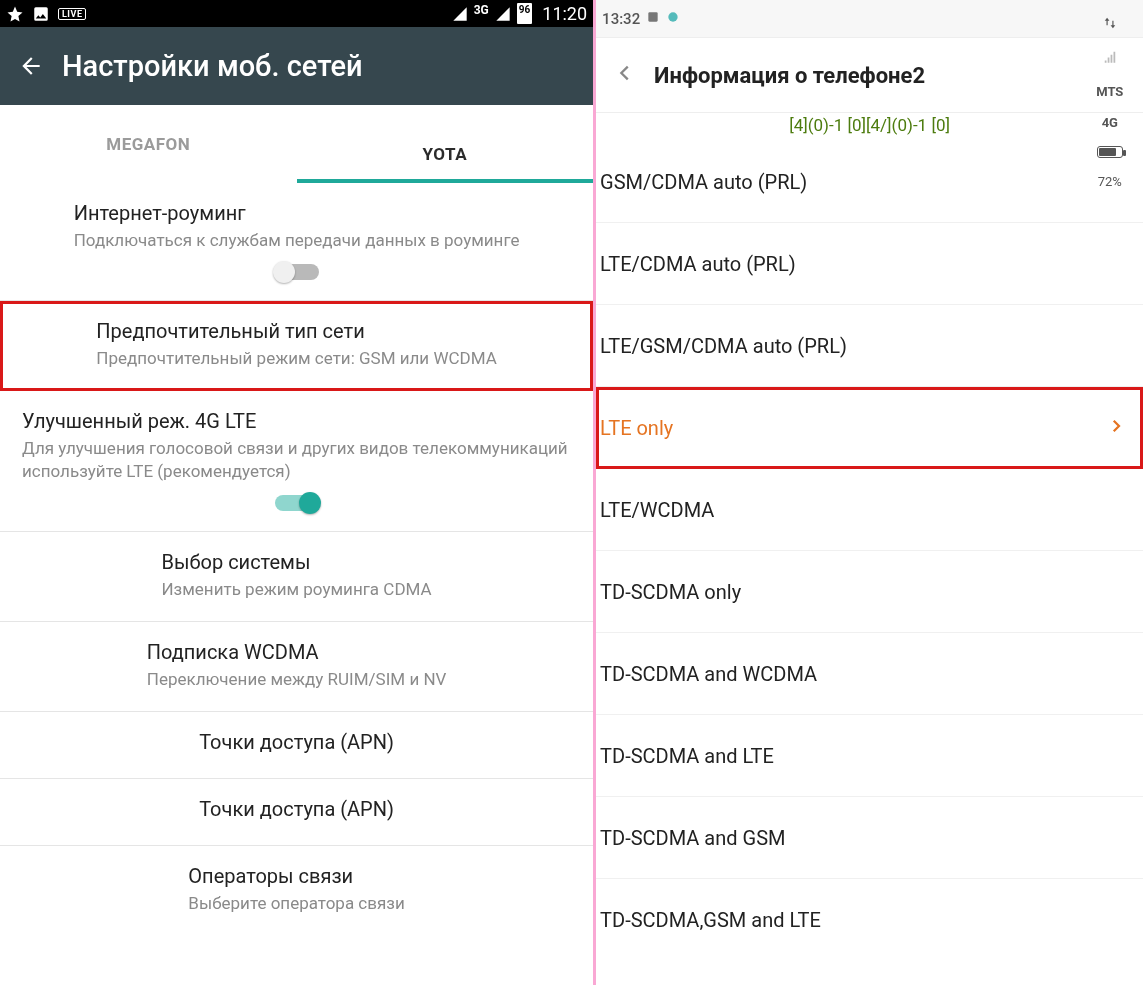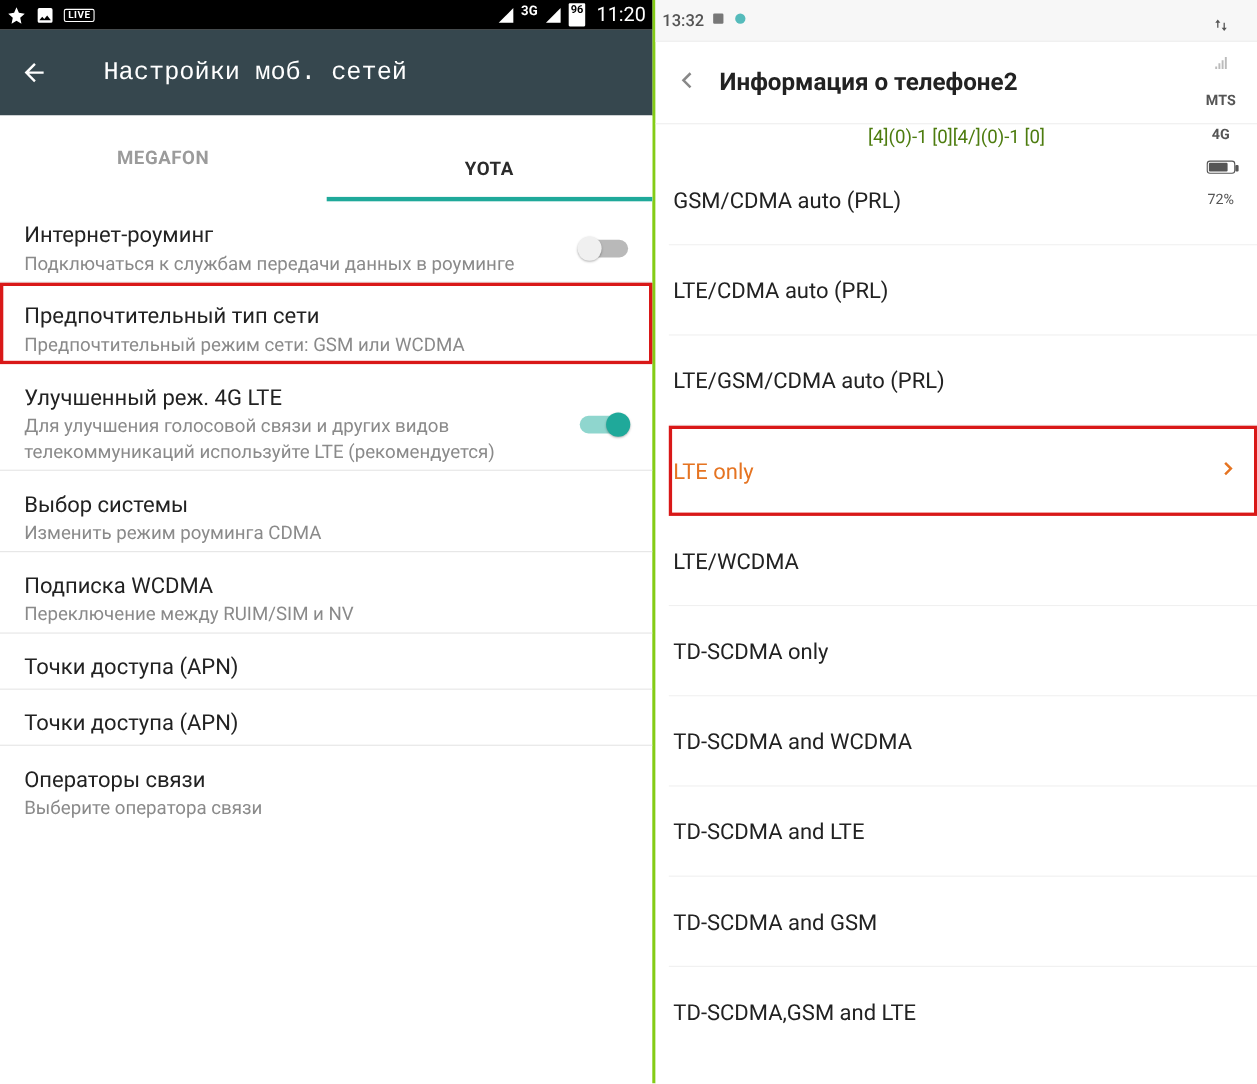--- a/index.html
+++ b/index.html
@@ -4,21 +4,21 @@
   <style>
     * { margin: 0; padding: 0; box-sizing: border-box; }
     body {
       font-family: Roboto, -apple-system, BlinkMacSystemFont, "Segoe UI", Arial, sans-serif;
       background: #fff;
       width: 1143px;
       height: 985px;
       display: flex;
       overflow: hidden;
     }
-    .phone-left { width: 619px; height: 985px; background: #fff; border-right: 3px solid #84cc16; }
+    .phone-left { width: 619px; height: 985px; background: #fff; border-right: 3px solid #f9a8d4; }
     .phone-right { width: 568px; height: 985px; background: #fff; }
 
     
     .status-bar-left {
       height: 27px; background: #000; color: #fff;
       display: flex; align-items: center; padding: 0 6px;
       font-size: 16px; font-weight: 400;
     }
     .status-bar-left .sb-icons-left { display: flex; gap: 8px; align-items: center; }
     .status-bar-left .sb-icons-right { margin-left: auto; display: flex; gap: 6px; }
@@ -26,32 +26,32 @@
     .sb-live { border: 1.5px solid #fff; border-radius: 2px; font-size: 9px; padding: 0 3px; font-weight: 700; letter-spacing: 0.5px; }
     .sb-3g { font-size: 12px; font-weight: 700; }
     .sb-batt-badge { background:#fff; color:#000; font-size:10px; font-weight:700; padding:1px 2px; border-radius:1px; }
     .sb-time { font-size: 18px; font-weight: 400; margin-left: 4px; }
 
     .header-dark {
       height: 78px; background: #36474E; color: #fff;
       display: flex; align-items: center; padding: 0 18px;
     }
     .back-arrow { width: 36px; display: flex; align-items: center; }
-    .header-title { font-size: 23px; font-weight: 500; margin-left: 40px; font-family: Liberation Mono, monospace; }
+    .header-title { font-size: 29px; font-weight: 500; margin-left: 8px; }
 
     .tabs { display: flex; height: 78px; background: #fff; }
     .tab { flex: 1; display: flex; align-items: center; justify-content: center;
            font-size: 17px; font-weight: 700; letter-spacing: 0.5px; cursor: pointer; }
     .tab.inactive { color: #9b9b9b; }
     .tab.active { color: #2b2b2b; border-bottom: 4px solid #1fa99a; margin-top: 24px; }
 
     .list { }
     .row {
-      padding: 18px 22px 4px; border-bottom: 1px solid #e5e5e5;
-      display: flex; align-items: center; gap: 12px;
+      padding: 18px 22px 20px; border-bottom: 1px solid #e5e5e5;
+      display: flex; align-items: center; gap: 12px; flex-direction: column;
     }
     .row .texts { flex: 1; }
     .row .title { font-size: 20px; color: #222; margin-bottom: 4px; }
     .row .subtitle { font-size: 17px; color: #8a8a8a; line-height: 1.35; }
     .row.highlight { outline: 3px solid #d91818; outline-offset: -3px; }
 
     .switch { width: 44px; height: 16px; border-radius: 10px; position: relative; }
     .switch.off { background: #b9b9b9; }
     .switch.off::after { content:""; position:absolute; width:22px; height:22px; background:#f0f0f0;
       border-radius:50%; top:-3px; left:-2px; box-shadow:0 1px 2px rgba(0,0,0,.3); }
@@ -76,21 +76,21 @@
 
     .header-light {
       height: 75px; display: flex; align-items: center; padding: 0 18px;
       border-bottom: 1px solid #eee;
     }
     .header-light .title2 { font-size: 22px; font-weight: 700; color: #222; margin-left: 18px; }
 
     .partial { text-align: center; font-size: 17px; color: #4d7c0f; padding: 2px 0 6px; }
 
     .row2 { height: 82px; display: flex; align-items: center; padding: 0 0;
-            font-size: 20px; color: #222; border-bottom: 1px solid #f0f0f0; margin-left: 12px; }
+            font-size: 20px; color: #222; border-bottom: 1px solid #f0f0f0; }
     .row2.sel { color: #e57422; outline: 3px solid #d91818; outline-offset: -3px; }
     .row2 .chev { margin-left: auto; color: #e57422; margin-right: 18px; }
     .row2 .txt { padding-left: 4px; }
   </style>
 </head>
 <body>
 
 <div class="phone-left">
   <div class="status-bar-left">
     <div class="sb-icons-left">

